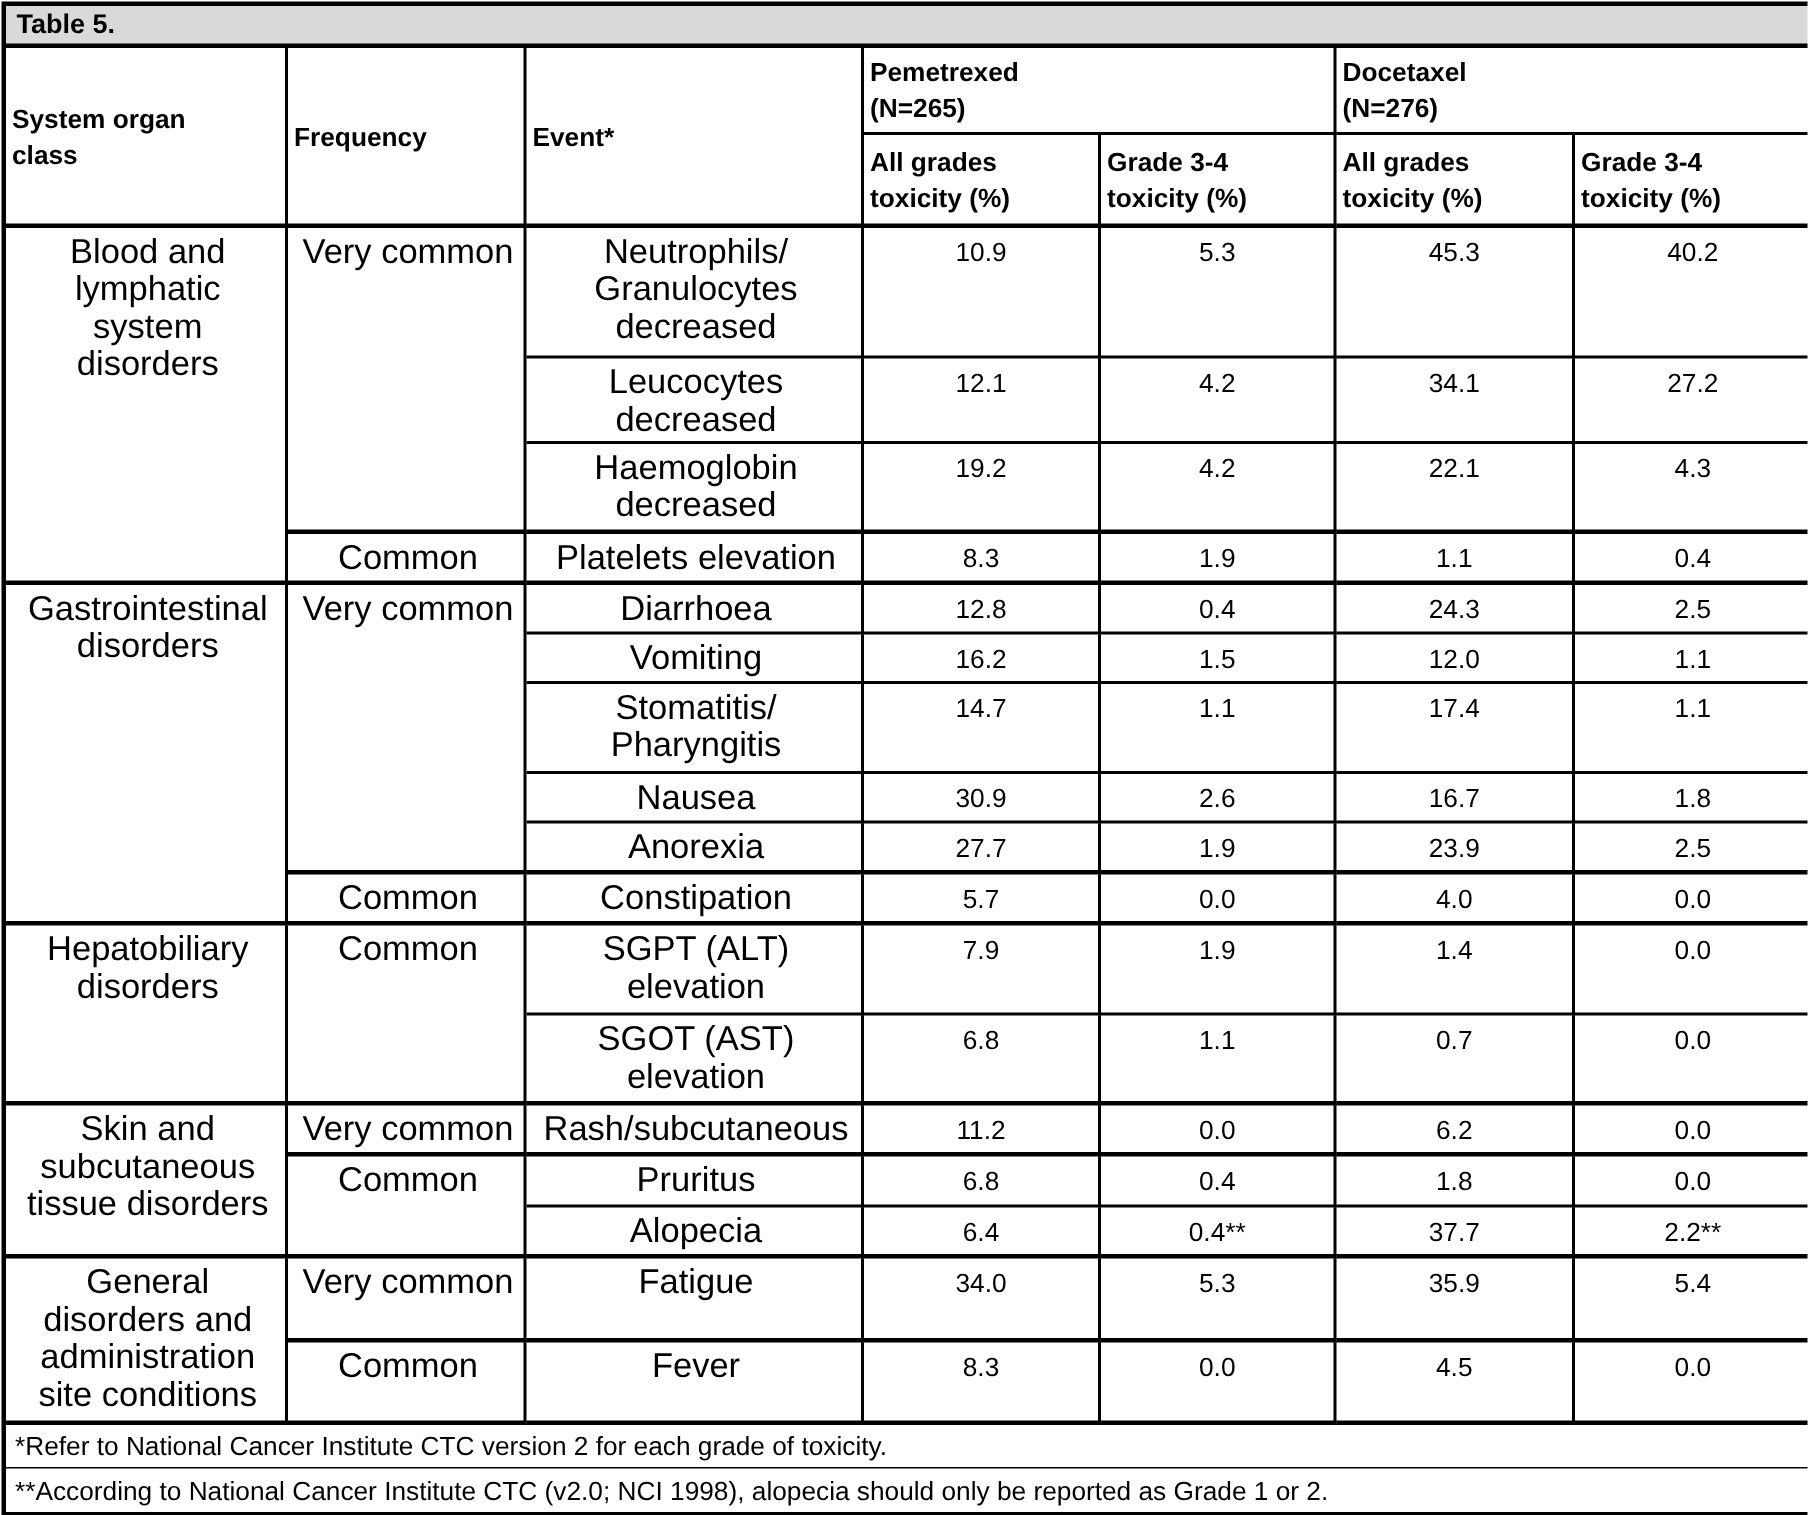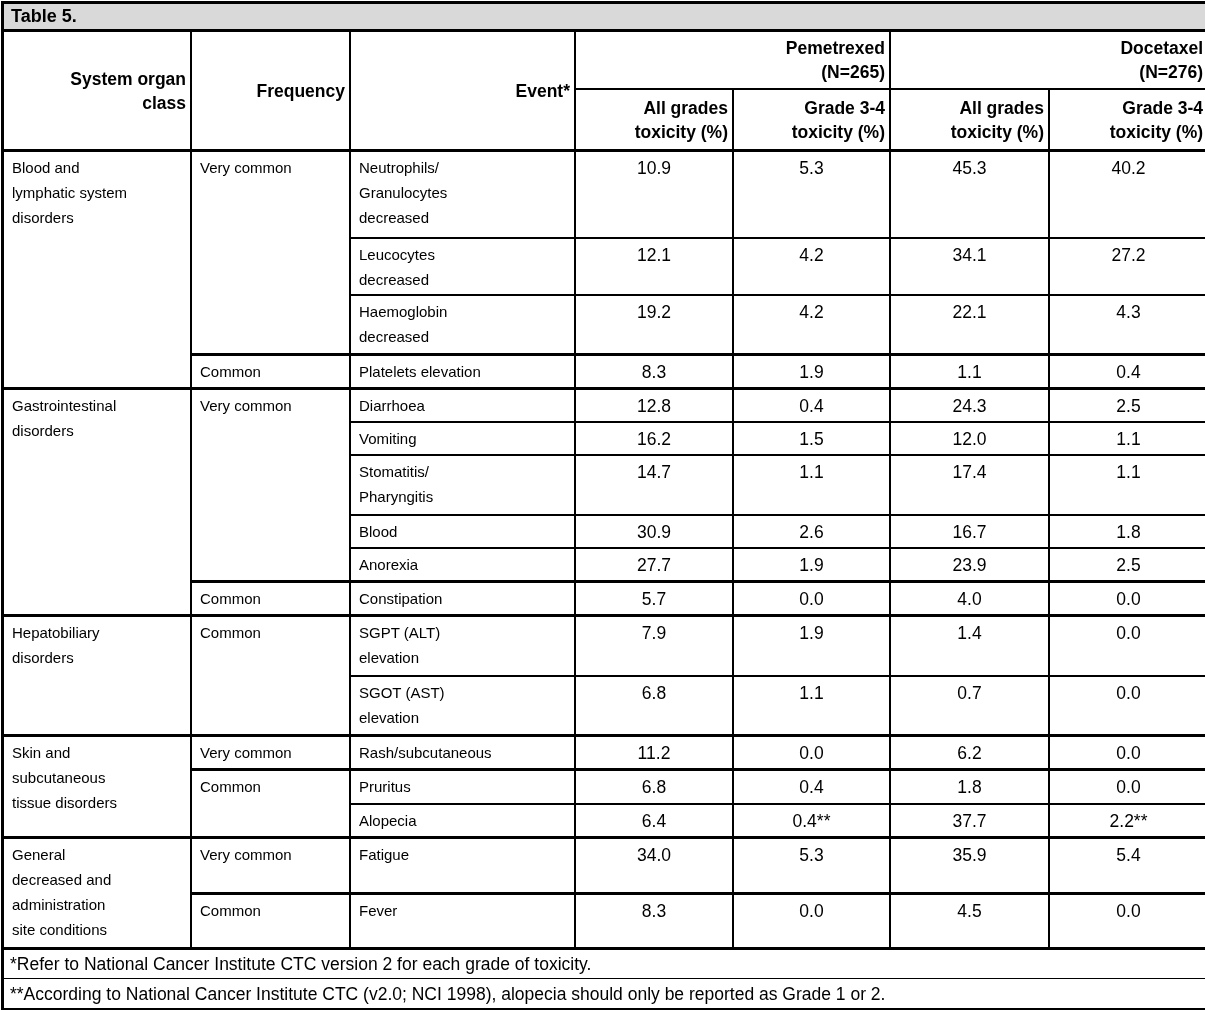--- a/index.html
+++ b/index.html
@@ -28,30 +28,30 @@
     background: #d9d9d9;
     font-weight: bold;
     font-size: 18px;
     padding: 2px 6px 2px 7px;
     vertical-align: middle;
   }
   th {
     font-weight: bold;
     font-size: 17.5px;
     line-height: 24px;
-    text-align: right;
+    text-align: left;
     vertical-align: middle;
     white-space: pre-line;
     padding: 2px 4px;
   }
   td.t {
-    font-size: 15px;
+    font-size: 23px;
     line-height: 25px;
     white-space: pre-line;
-    text-align: left;
+    text-align: center;
     padding: 3px 5px 2px 8px;
   }
   td.n {
     font-size: 17.5px;
     line-height: 25px;
     text-align: center;
     padding: 4px 2px 2px 2px;
   }
   td.fn {
     font-size: 17.5px;
@@ -160,21 +160,21 @@
   </tr>
   <tr style="height:60px">
     <td class="t">Stomatitis/
 Pharyngitis</td>
     <td class="n">14.7</td>
     <td class="n">1.1</td>
     <td class="n">17.4</td>
     <td class="n">1.1</td>
   </tr>
   <tr style="height:33px">
-    <td class="t">Blood</td>
+    <td class="t">Nausea</td>
     <td class="n">30.9</td>
     <td class="n">2.6</td>
     <td class="n">16.7</td>
     <td class="n">1.8</td>
   </tr>
   <tr style="height:33px">
     <td class="t bb3">Anorexia</td>
     <td class="n bb3">27.7</td>
     <td class="n bb3">1.9</td>
     <td class="n bb3">23.9</td>
@@ -231,21 +231,21 @@
   <tr style="height:34px">
     <td class="t bb3">Alopecia</td>
     <td class="n bb3">6.4</td>
     <td class="n bb3">0.4**</td>
     <td class="n bb3">37.7</td>
     <td class="n bb3">2.2**</td>
   </tr>
 
   <tr style="height:56px">
     <td rowspan="2" class="t bb3">General
-decreased and
+disorders and
 administration
 site conditions</td>
     <td class="t bb3">Very common</td>
     <td class="t bb3">Fatigue</td>
     <td class="n bb3">34.0</td>
     <td class="n bb3">5.3</td>
     <td class="n bb3">35.9</td>
     <td class="n bb3">5.4</td>
   </tr>
   <tr style="height:55px">

